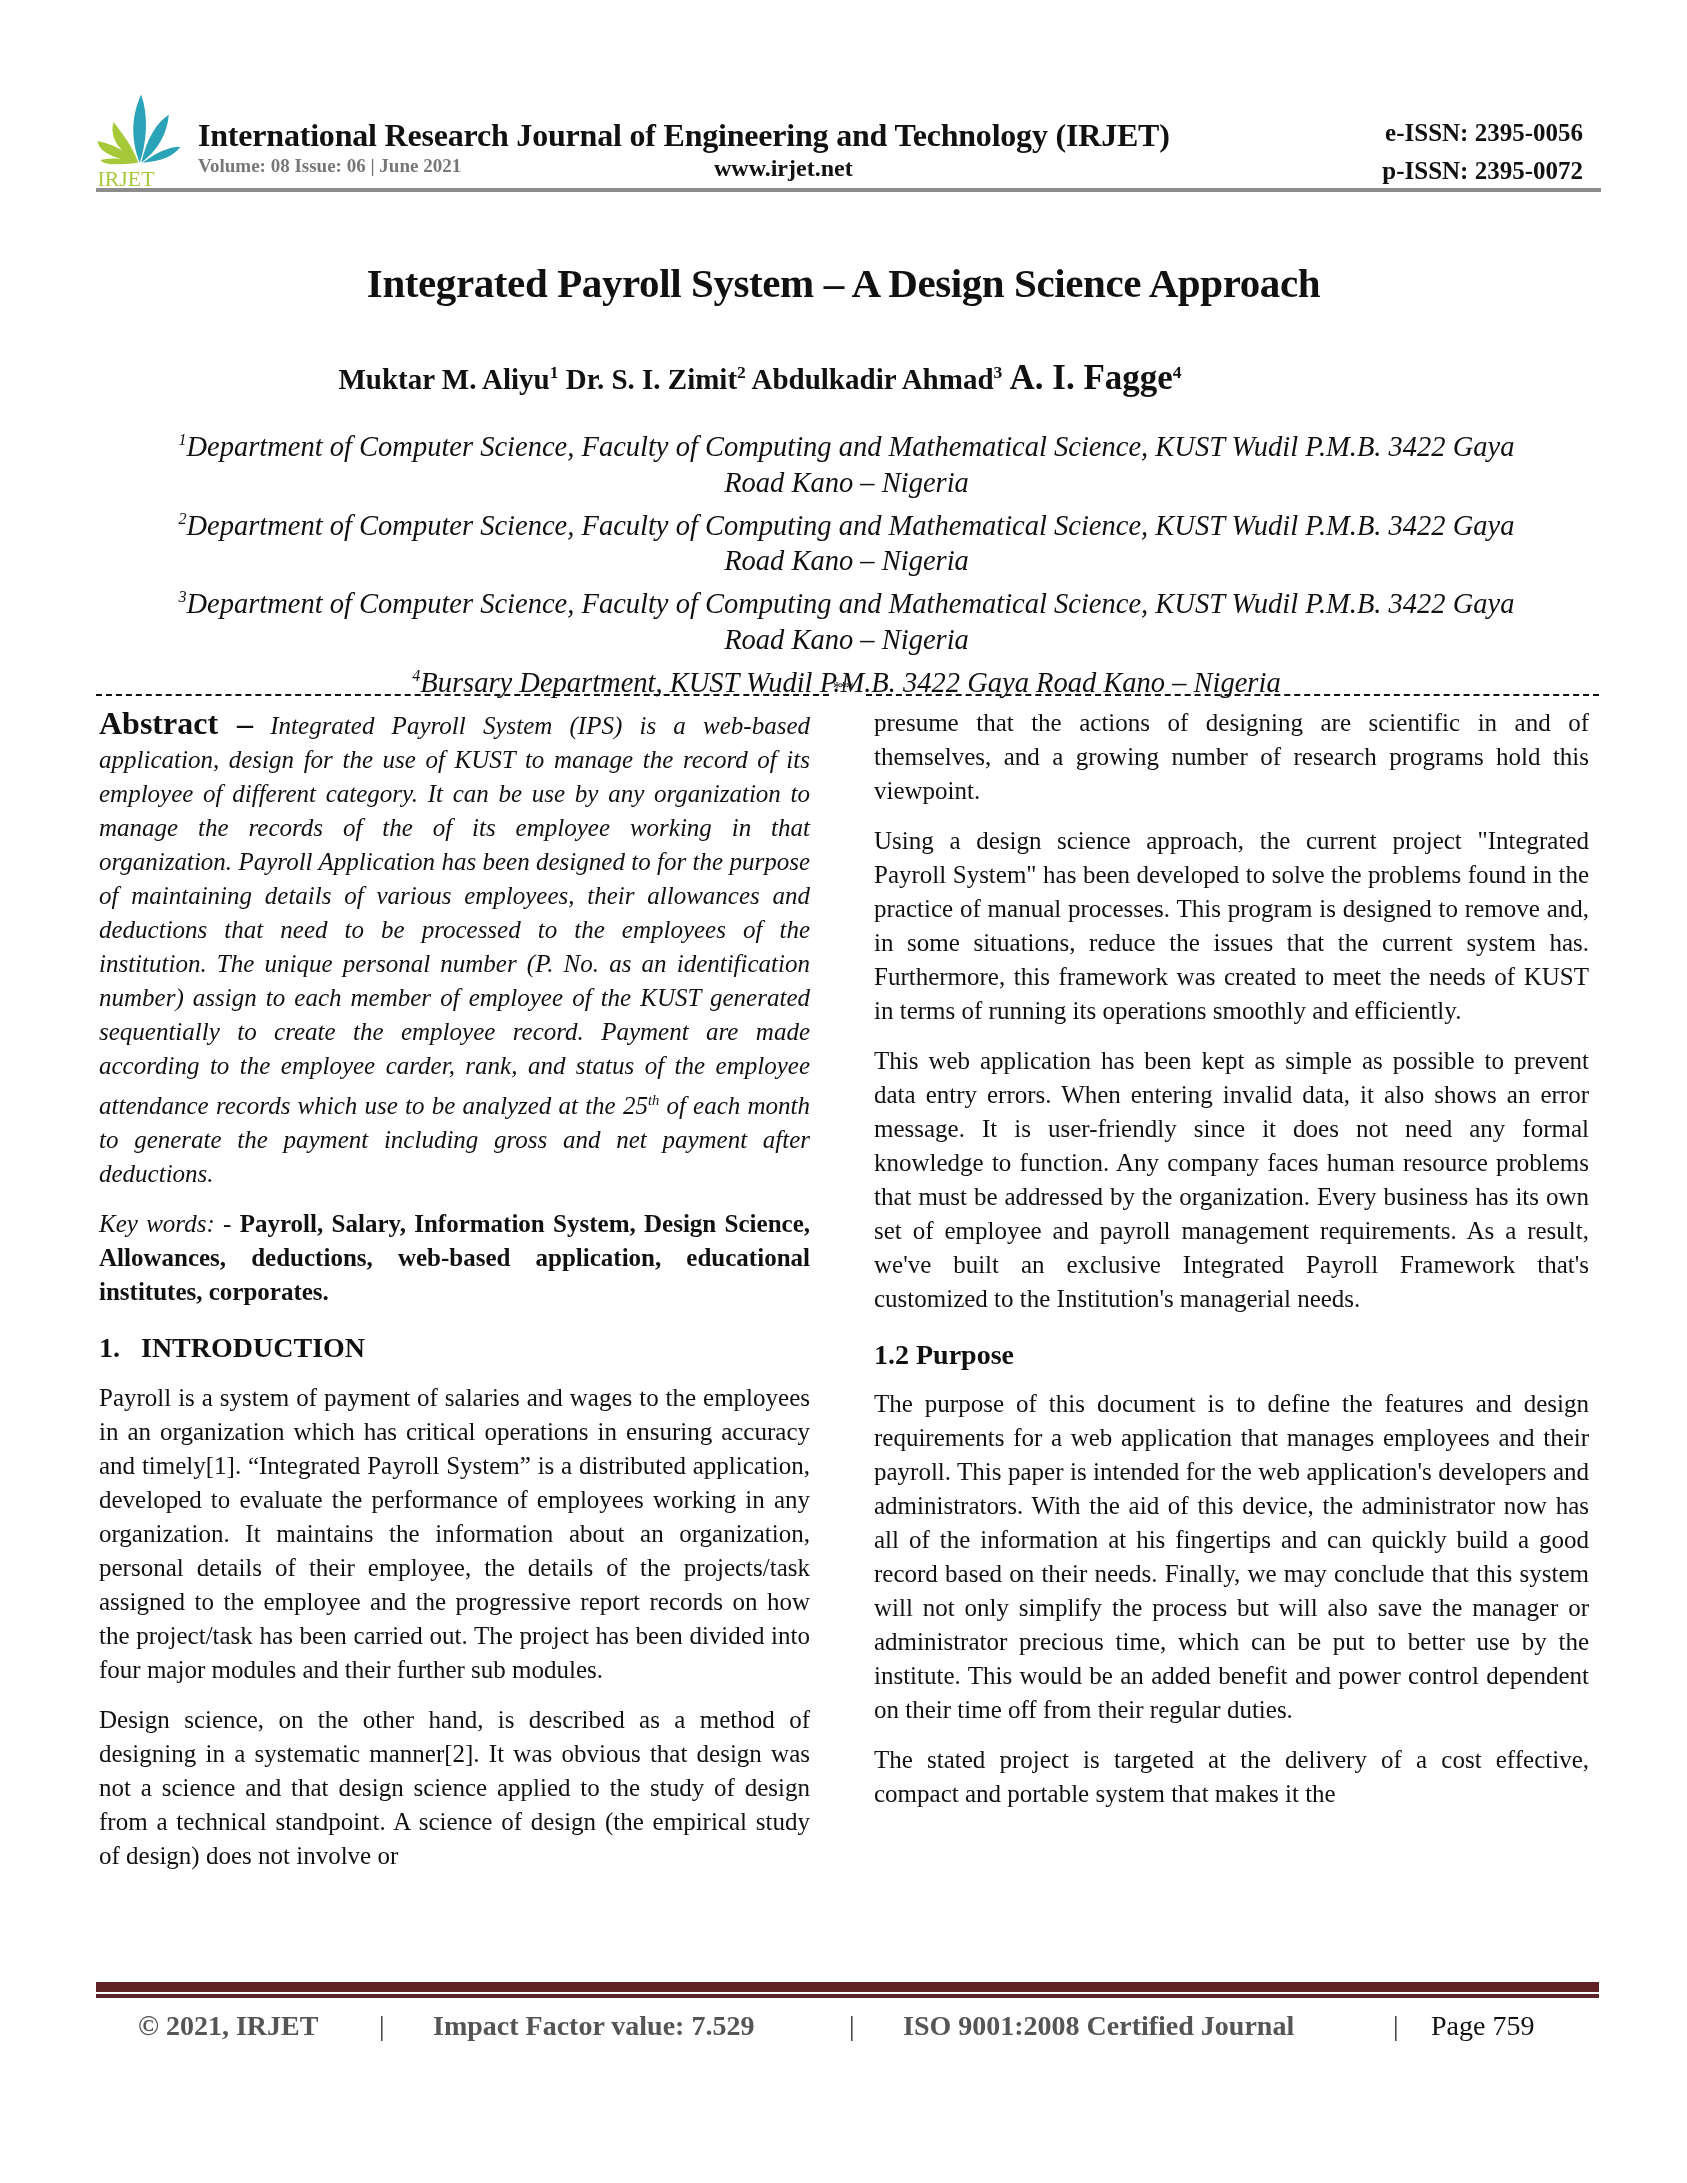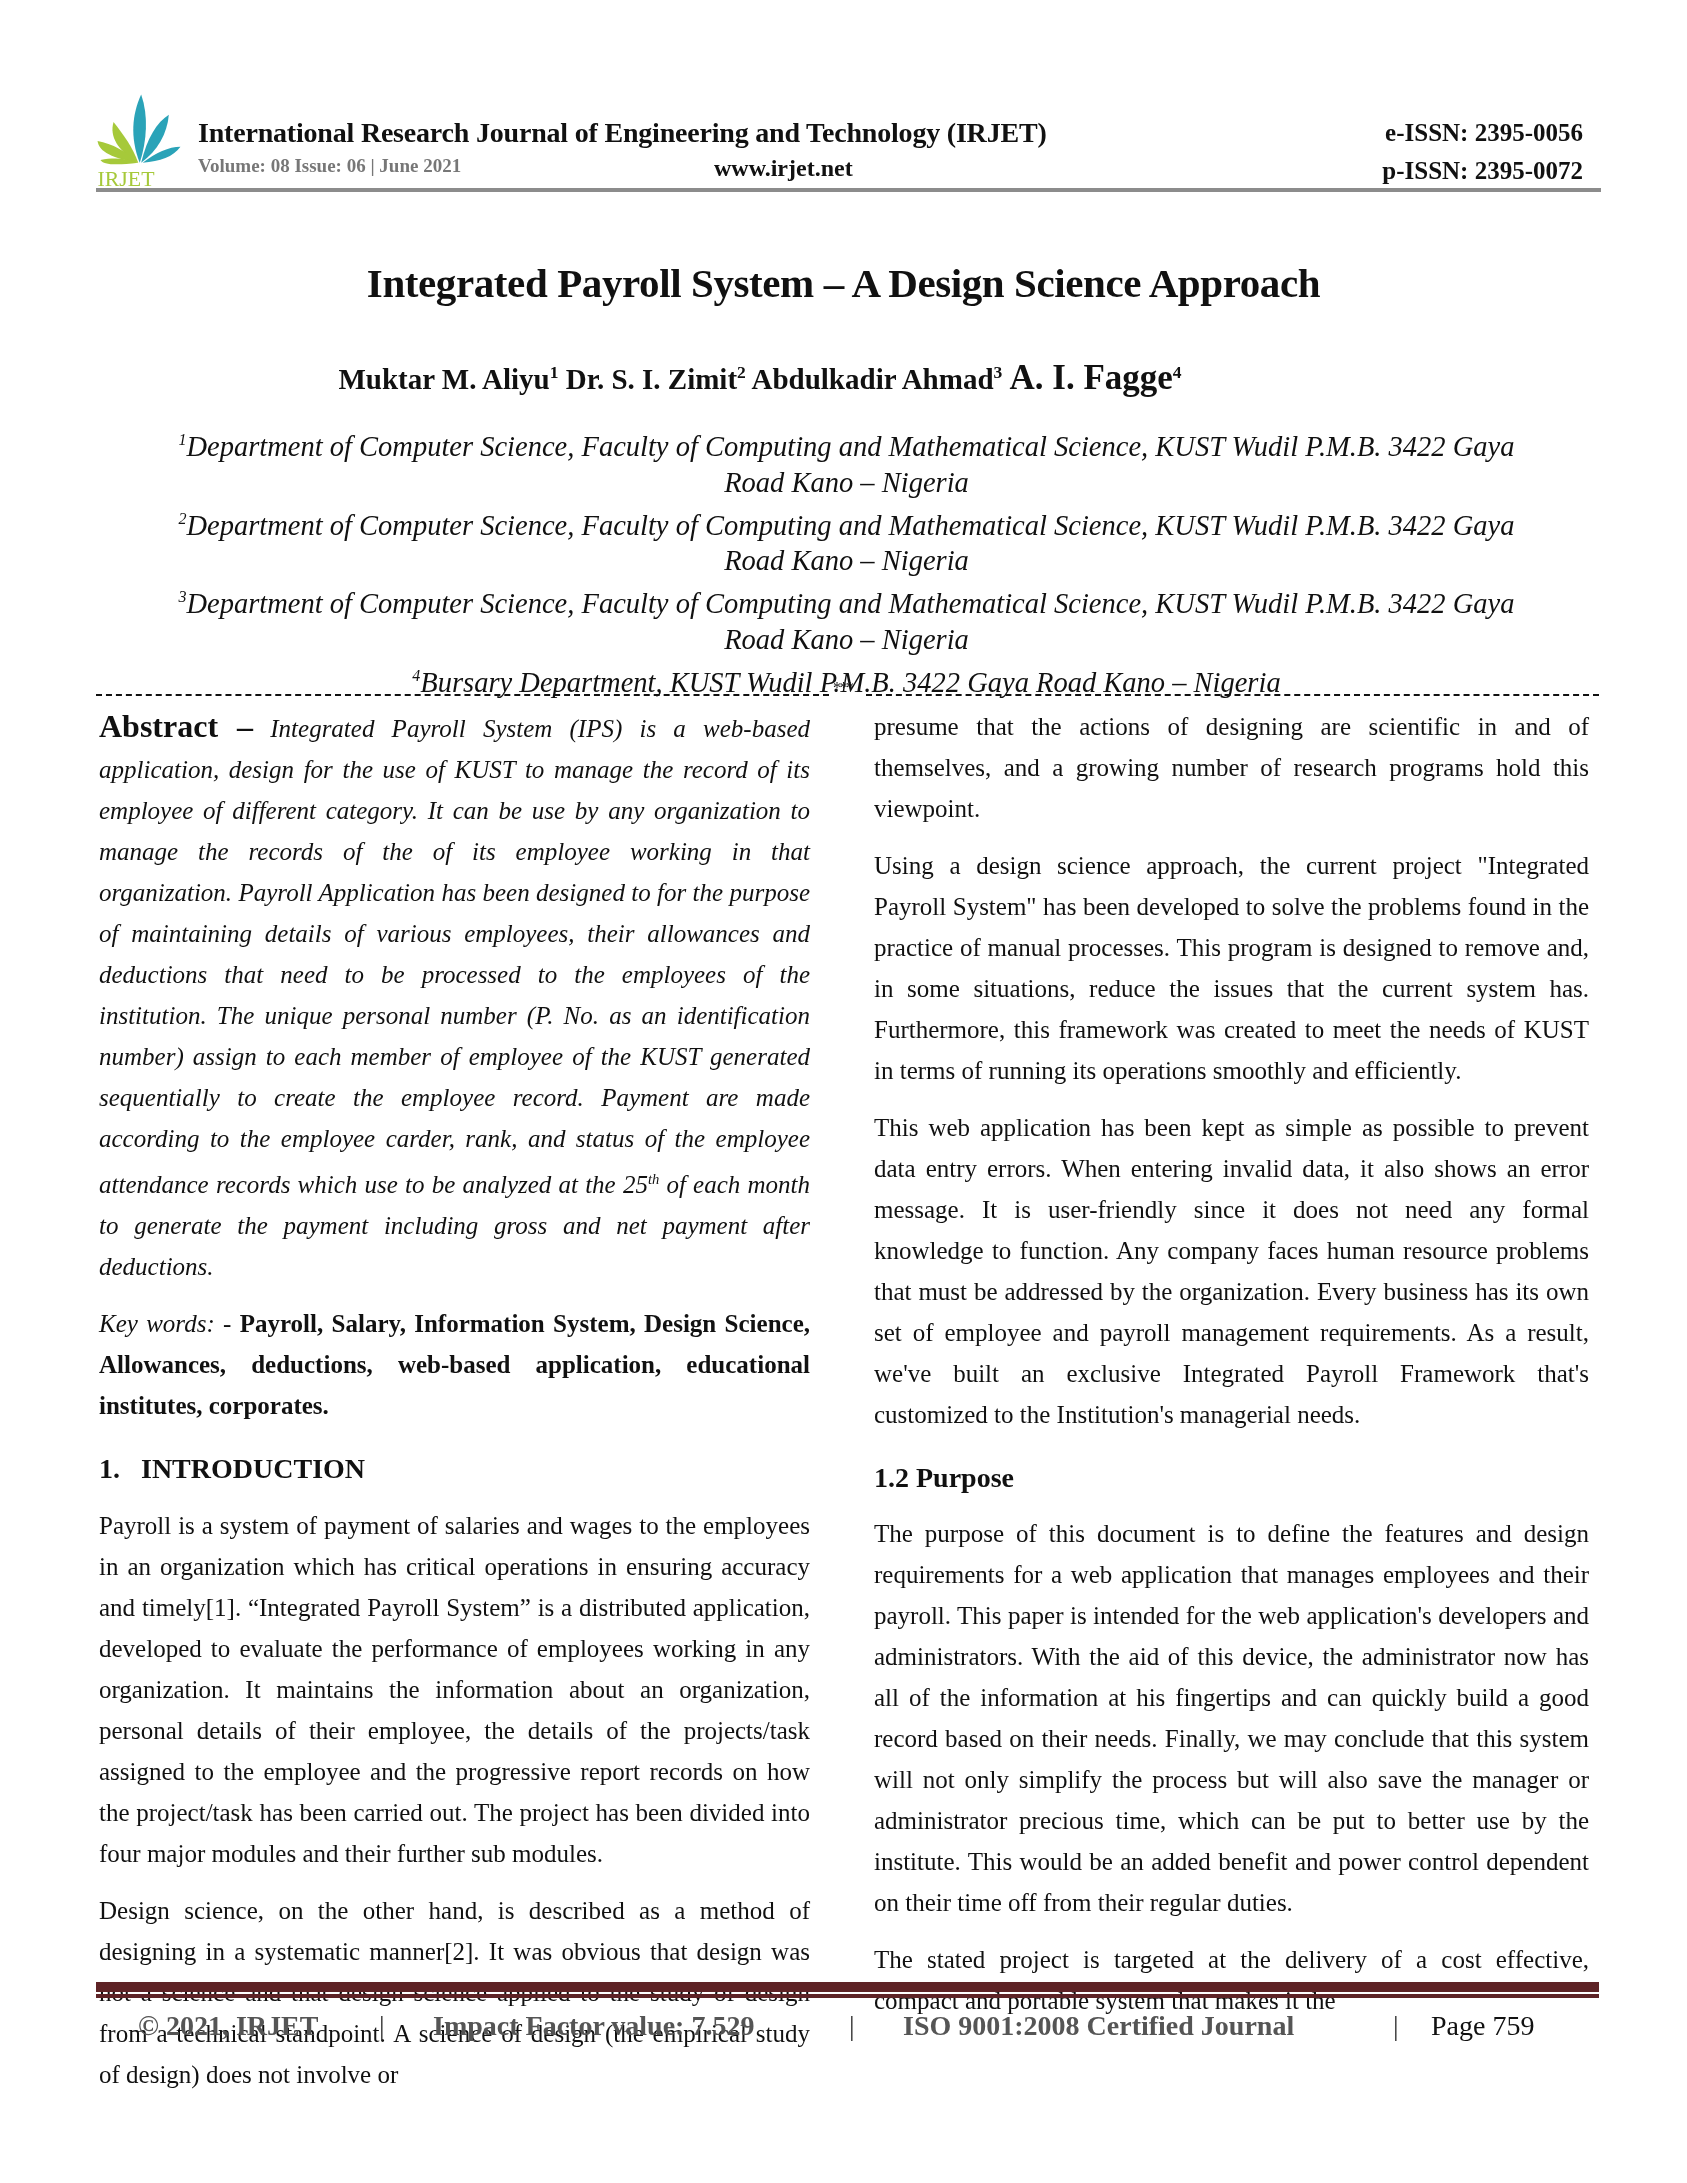--- a/index.html
+++ b/index.html
@@ -3,21 +3,21 @@
 <meta charset="utf-8">
 <style>
   html, body { margin: 0; padding: 0; background: #ffffff; }
   body { width: 1687px; height: 2183px; position: relative; overflow: hidden;
          font-family: "Liberation Serif", "DejaVu Serif", serif; color: #111; }
   .abs { position: absolute; }
 
   
   #logo { left: 96px; top: 93px; width: 86px; height: 96px; }
   .hdr-title { left: 198px; top: 117px; font-family: "Liberation Serif", serif; font-weight: bold;
-               font-size: 28px; letter-spacing: -0.2px; white-space: nowrap; color: #111; }
+               font-size: 32px; letter-spacing: -0.2px; white-space: nowrap; color: #111; }
   .hdr-vol { left: 198px; top: 155px; font-family: "Liberation Serif", serif; font-weight: bold;
              font-size: 19px; color: #777; white-space: nowrap; }
   .hdr-web { left: 714px; top: 155px; font-weight: bold; font-size: 24px; white-space: nowrap; color:#111; }
   .hdr-issn { right: 104px; font-weight: bold; font-size: 25px; white-space: nowrap; text-align: right; color:#111; }
   .hdr-rule { left: 96px; width: 1505px; top: 188px; height: 3.6px; background: #8c8c8c; }
 
   
   .title { left: 0; width: 1687px; top: 259px; text-align: center; font-weight: bold;
            font-size: 41px; letter-spacing: -0.4px; }
   .authors { left: 0; width: 1520px; top: 350px; text-align: center; font-weight: bold; font-size: 29px; margin-top: 8px; }
@@ -25,21 +25,21 @@
   .authors sup { font-size: 17.5px; }
   .affil { left: 102px; width: 1489px; top: 422px; text-align: center; font-style: italic;
            font-size: 28.5px; line-height: 36px; }
   .affil sup { font-size: 16px; }
   .sep { left: 96px; width: 1505px; top: 679px; text-align: center; font-size: 16px;
          height: 22px; }
   .sep .line { position: absolute; top: 14.6px; height: 0; border-top: 2.2px dashed #111; }
   .sep .stars { position: absolute; left: 737px; top: 0px; font-size: 16px; letter-spacing: -1.5px; }
 
   
-  .col { font-size: 25px; line-height: 41px; text-align: justify; }
+  .col { font-size: 25px; line-height: 34px; text-align: justify; }
   .col p { margin: 0 0 16px 0; }
   #left-col { left: 99px; width: 711px; top: 706px; }
   #right-col { left: 874px; width: 715px; top: 706px; }
   .abs-label { font-weight: bold; font-size: 32px; font-style: normal; }
   .abstract { font-style: italic; }
   .kw-label { font-style: italic; }
   .kw { font-weight: bold; }
   .sec-head { font-weight: bold; font-size: 28px; margin: 22px 0 16px 0; }
   .sub-head { font-weight: bold; font-size: 28px; margin: 22px 0 14.6px 0; }
   sup.th { font-size: 14.6px; }

